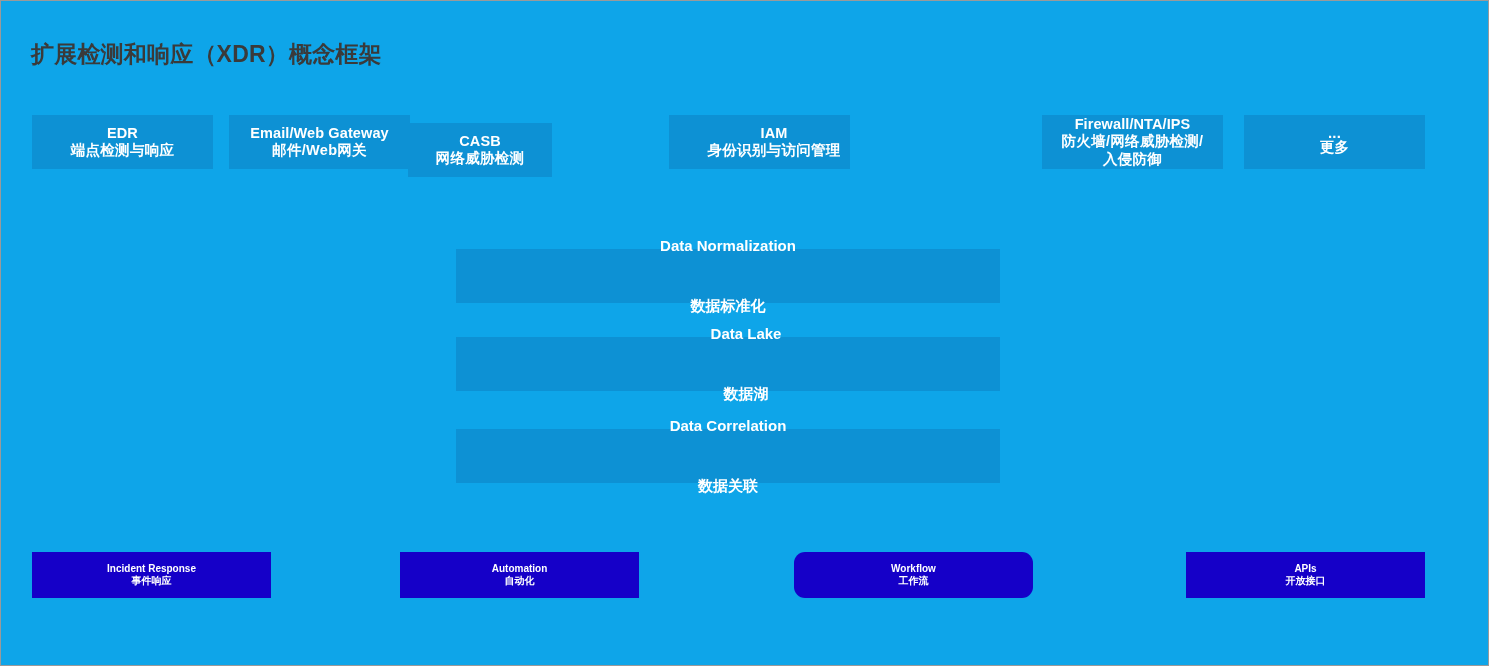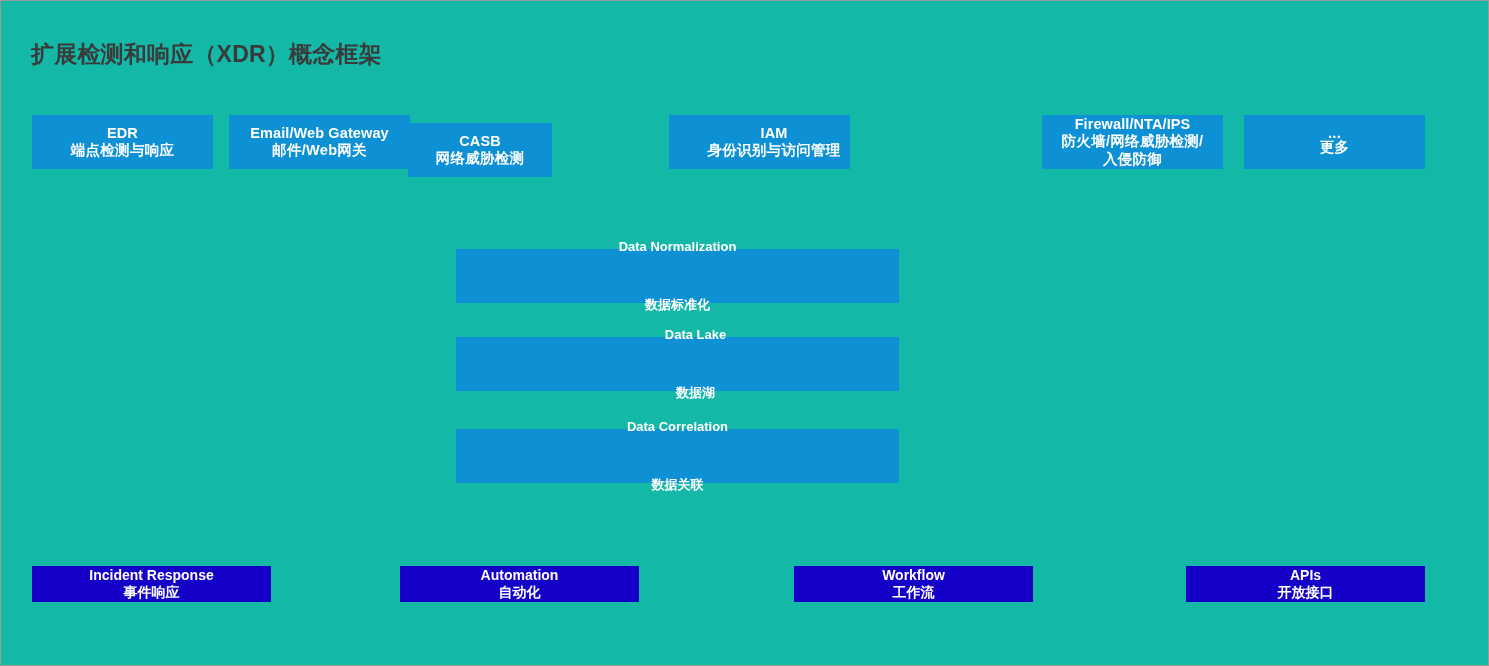--- a/index.html
+++ b/index.html
@@ -7,21 +7,21 @@
     padding: 0;
     background: #ffffff;
   }
   body {
     font-family: "Liberation Sans", "DejaVu Sans", sans-serif;
   }
   #page {
     position: relative;
     width: 1489px;
     height: 666px;
-    background: #14b8a6;
+    background: #0ea5e9;
     box-sizing: border-box;
     border: 1px solid #9a9a9a;
     overflow: hidden;
   }
   #page-title {
     position: absolute;
     left: 30px;
     top: 38px;
     font-size: 23px;
     font-weight: bold;
@@ -74,40 +74,40 @@
   }
   .src-more .dots {
     display: block;
     line-height: 0.72;
     font-size: 15px;
   }
 
   
   .core {
     left: 455px;
-    width: 443px;
+    width: 544px;
     height: 54px;
     background: #0d91d4;
-    font-size: 13px;
+    font-size: 15px;
     gap: 42px;
   }
   .core-normalization { top: 248px; }
   .core-lake          { top: 336px; padding-left: 36px; }
   .core-correlation   { top: 428px; }
 
   
   .resp {
-    top: 565px;
-    height: 36px;
+    top: 551px;
+    height: 46px;
     background: #1500c8;
-    font-size: 14px;
+    font-size: 10px;
   }
   .resp-incident { left: 31px;   width: 239px; }
   .resp-auto     { left: 399px;  width: 239px; }
-  .resp-workflow { left: 793px;  width: 239px; }
+  .resp-workflow { left: 793px;  width: 239px; border-radius: 11px; }
   .resp-apis     { left: 1185px; width: 239px; }
 </style>
 </head>
 <body>
 
 <div id="page">
 
   <div id="page-title">扩展检测和响应（XDR）概念框架</div>
 
   <div class="box src src-edr">

